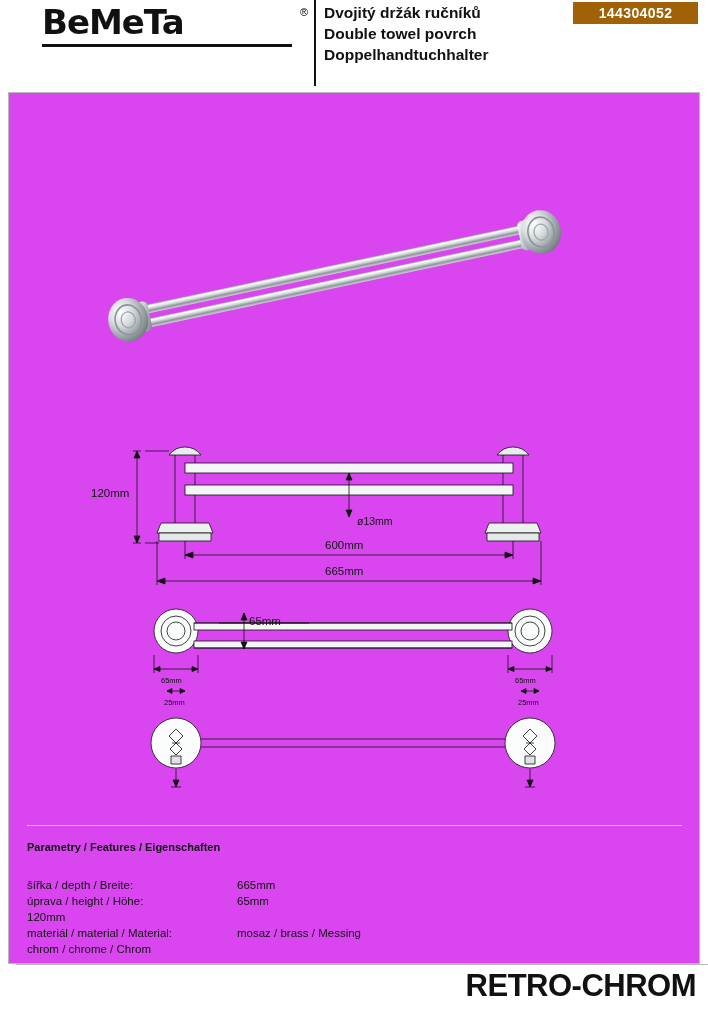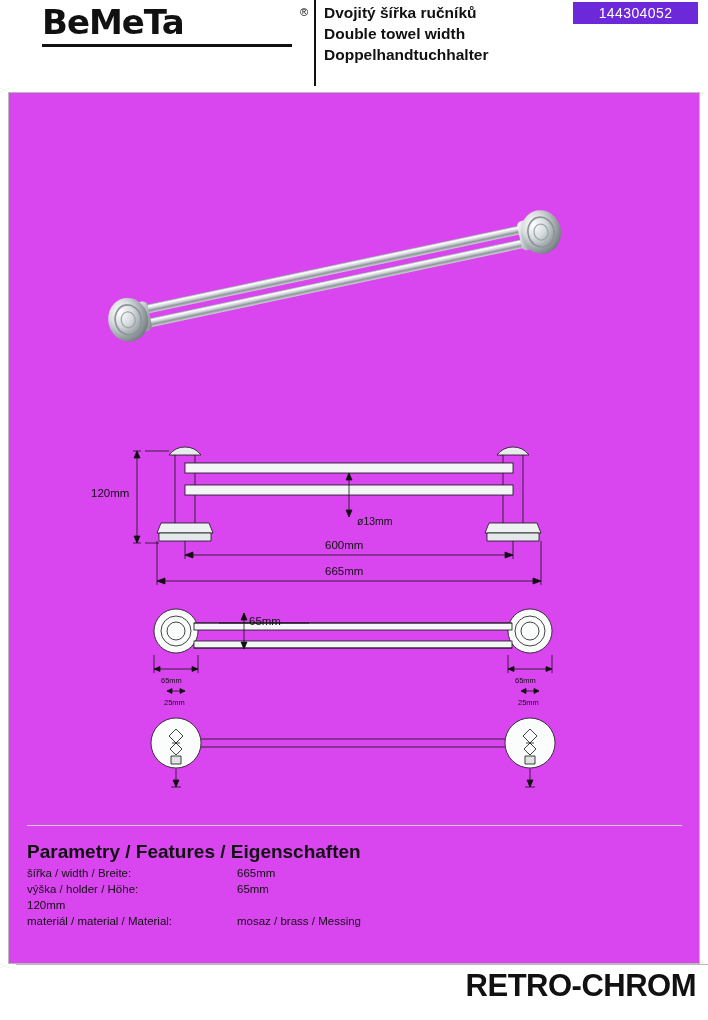--- a/index.html
+++ b/index.html
@@ -61,24 +61,24 @@
     font-size: 15.5px;
     font-weight: bold;
     line-height: 21px;
     color: #111;
     white-space: nowrap;
   }
   .code-box {
     position: absolute;
     right: 26px; top: 2px;
     width: 125px; height: 22px;
-    background: #6d28d9;
+    background: #a16207;
     color: #fff;
     font-size: 14px;
-    font-weight: normal;
+    font-weight: bold;
     line-height: 22px;
     text-align: center;
     letter-spacing: 0.4px;
   }
 
   
   .frame {
     position: absolute;
     left: 8px; top: 92px;
     width: 692px; height: 872px;
@@ -106,24 +106,24 @@
     left: 18px; top: 748px;
     width: 660px;
   }
   .params-sep {
     position: absolute;
     left: 18px; top: 732px;
     width: 655px; height: 1px;
     background: #cfcfcf;
   }
   .params-title {
-    font-size: 19px;
-    font-weight: bold;
-    color: #111;
-    margin-bottom: 2px;
+    font-size: 11px;
+    font-weight: bold;
+    color: #111;
+    margin-bottom: 24px;
   }
   .param-row {
     display: flex;
     font-size: 11.5px;
     line-height: 16px;
     color: #111;
   }
   .param-label { width: 210px; }
   .param-value { flex: 1; }
 
@@ -156,22 +156,22 @@
 <body>
 
 <div class="header">
   <div class="brand">
     <div class="brand-text">BeMeTa</div>
     <div class="brand-reg">®</div>
   </div>
   <div class="header-divider-left"></div>
   <div class="title-rule"></div>
   <div class="titles">
-    <div>Dvojitý šířka ručníků</div>
-    <div>Double towel width</div>
+    <div>Dvojitý držák ručníků</div>
+    <div>Double towel povrch</div>
     <div>Doppelhandtuchhalter</div>
   </div>
   <div class="code-box">144304052</div>
 </div>
 
 <div class="frame">
 
   <svg class="photo" viewBox="0 0 510 200">
     <defs>
       <linearGradient id="chromeBar" x1="0" y1="0" x2="0" y2="1">
@@ -328,35 +328,36 @@
     <text class="dim-text" x="506" y="590" font-size="7.5" fill="#111">65mm</text>
     <text class="dim-text" x="155" y="612" font-size="7.5" fill="#111">25mm</text>
     <text class="dim-text" x="509" y="612" font-size="7.5" fill="#111">25mm</text>
   </svg>
 
   <div class="params-sep"></div>
   <div class="params">
     <div class="params-title">Parametry / Features / Eigenschaften</div>
 
     <div class="param-row">
-      <div class="param-label">šířka / width / Breite:</div>
+      <div class="param-label">šířka / depth / Breite:</div>
       <div class="param-value">665mm</div>
     </div>
     <div class="param-row">
-      <div class="param-label">výška / holder / Höhe:</div>
+      <div class="param-label">úprava / height / Höhe:</div>
       <div class="param-value">65mm</div>
     </div>
     <div class="param-row">
       <div class="param-value">120mm</div>
     </div>
     <div class="param-row">
       <div class="param-label">materiál / material / Material:</div>
       <div class="param-value">mosaz / brass / Messing</div>
     </div>
     <div class="param-row">
+      <div class="param-value">chrom / chrome / Chrom</div>
     </div>
   </div>
 </div>
 
 <div class="footer">
   <div class="footer-line"></div>
   <div class="footer-title">RETRO-CHROM</div>
 </div>
 
 </body></html>

